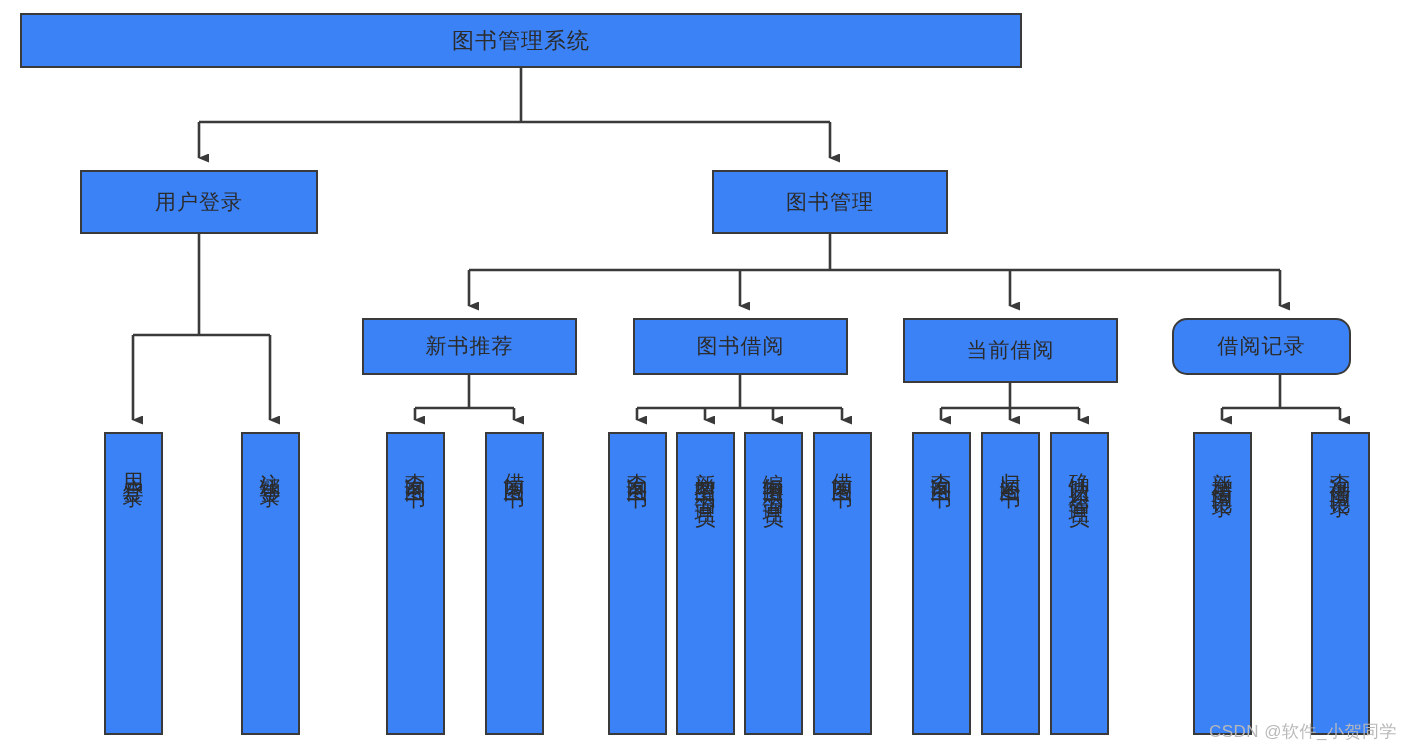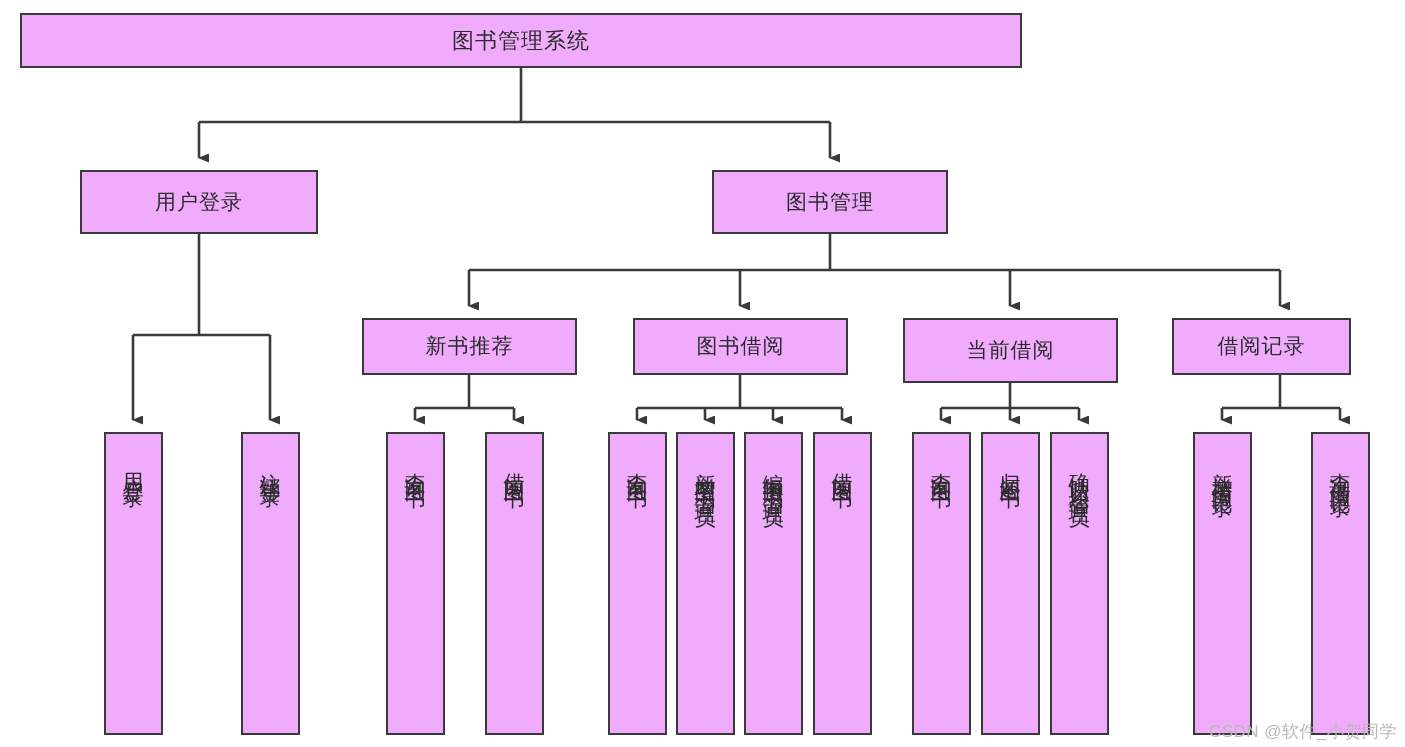--- a/index.html
+++ b/index.html
@@ -10,21 +10,21 @@
     color:#262626;
     overflow:hidden;
   }
   #stage{position:relative;width:1405px;height:747px;}
 
   svg#wires{position:absolute;left:0;top:0;width:1405px;height:747px;pointer-events:none;}
 
   .node{
     position:absolute;
     box-sizing:border-box;
-    background:#f0abfc;
+    background:#3b82f6;
     border:2.5px solid #3a3a3a;
     display:flex;
     align-items:center;
     justify-content:center;
     color:#2b2b2b;
     line-height:1.18;
   }
   .node .lbl{display:block;text-align:center;}
 
   
@@ -129,21 +129,21 @@
 
   <div class="node h-node" style="left:362px;top:318px;width:215px;height:57px;">
     <span class="lbl">新书推荐</span>
   </div>
   <div class="node h-node" style="left:633px;top:318px;width:215px;height:57px;">
     <span class="lbl">图书借阅</span>
   </div>
   <div class="node h-node" style="left:903px;top:318px;width:215px;height:65px;">
     <span class="lbl">当前借阅</span>
   </div>
-  <div class="node h-node" style="left:1172px;top:318px;width:179px;height:57px;">
+  <div class="node h-node" style="left:1172px;top:318px;width:179px;height:57px;border-radius:15px;">
     <span class="lbl">借阅记录</span>
   </div>
 
   <div class="node v-node" style="left:104px;top:432px;width:59px;height:303px;">
     <span class="lbl">用户登录</span>
   </div>
   <div class="node v-node" style="left:241px;top:432px;width:59px;height:303px;">
     <span class="lbl">注销登录</span>
   </div>
 

